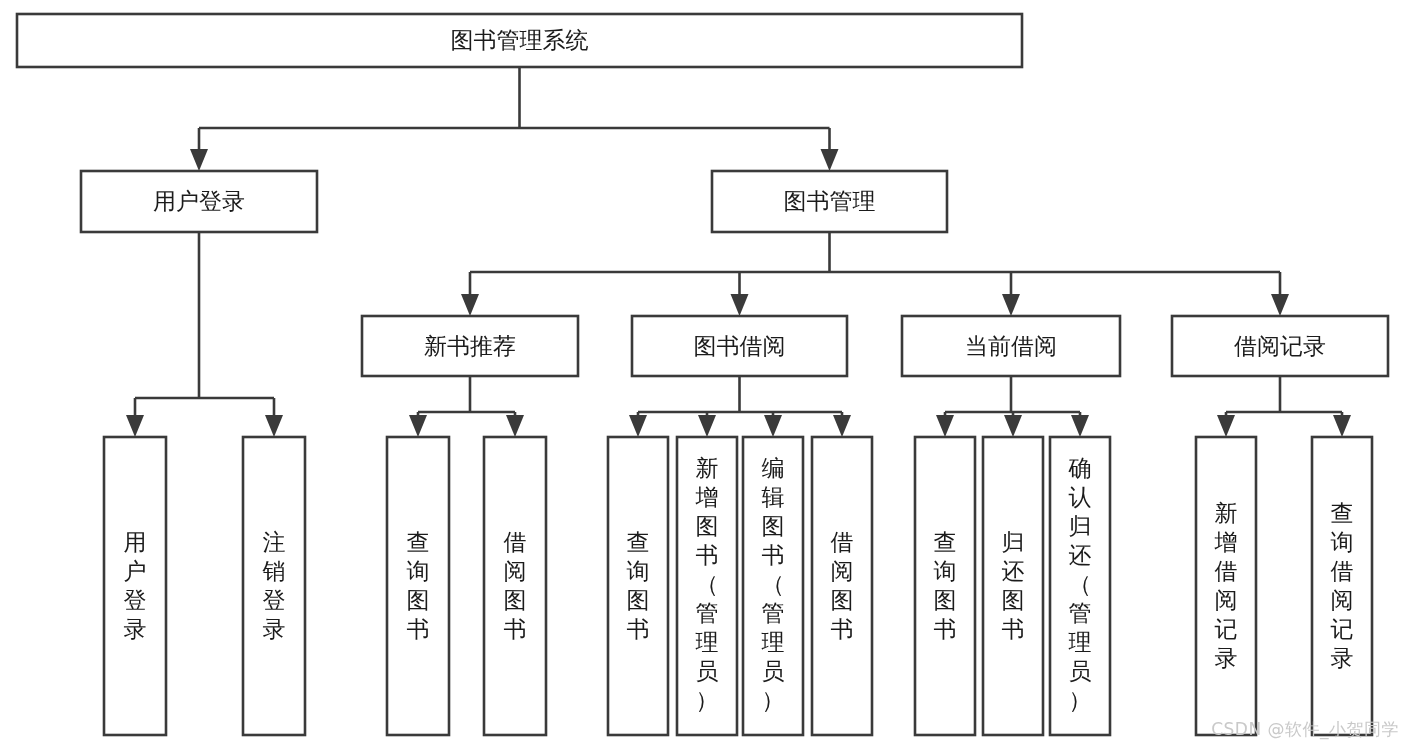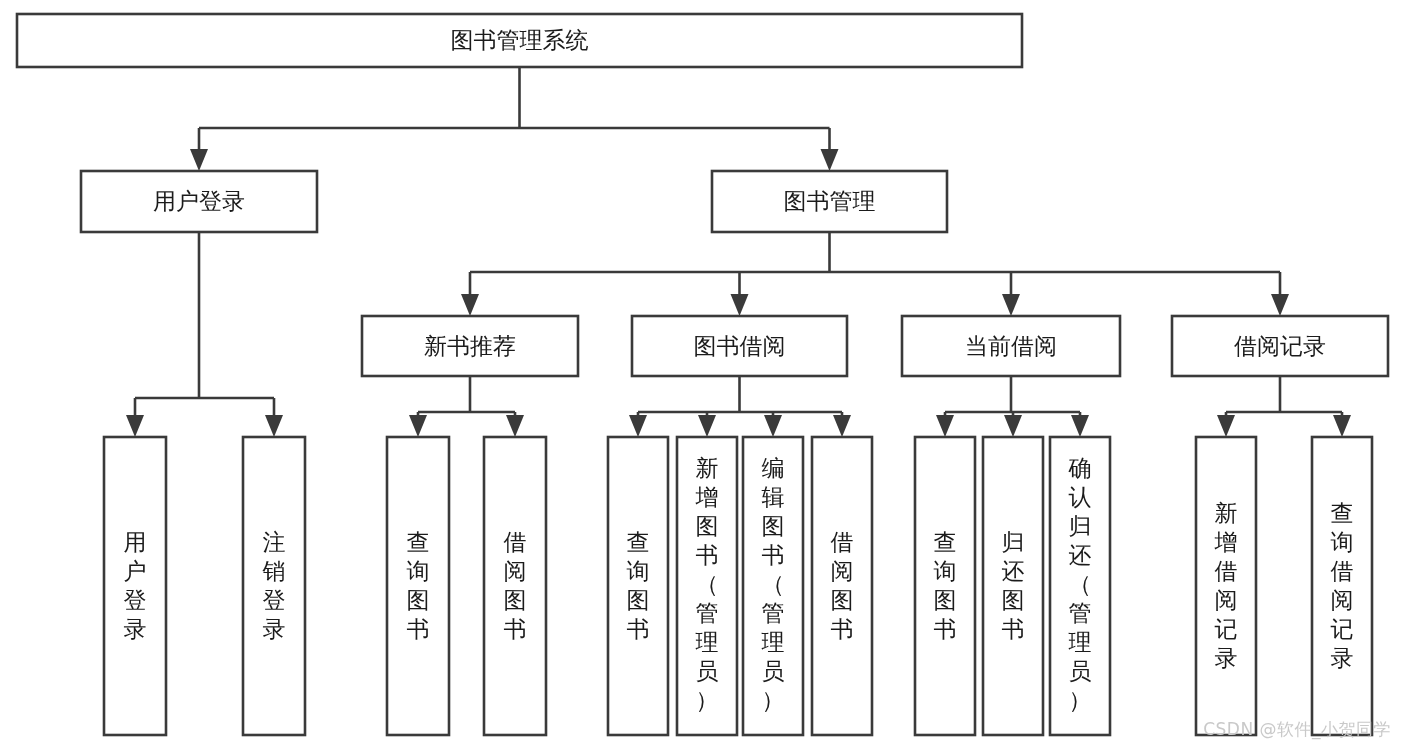--- a/index.html
+++ b/index.html
@@ -50,21 +50,21 @@
     dominant-baseline: middle;
   }
   text.h-label {
     font-size: 23px;
   }
   text.v-label {
     font-size: 23px;
   }
   .watermark {
     position: absolute;
-    right: 14px;
+    right: 6px;
     bottom: 6px;
     color: #c9c9c9;
     font-size: 17px;
     font-family: "DejaVu Sans", "Liberation Sans", sans-serif;
     letter-spacing: 0.5px;
     white-space: nowrap;
     user-select: none;
   }
 </style>
 </head>

